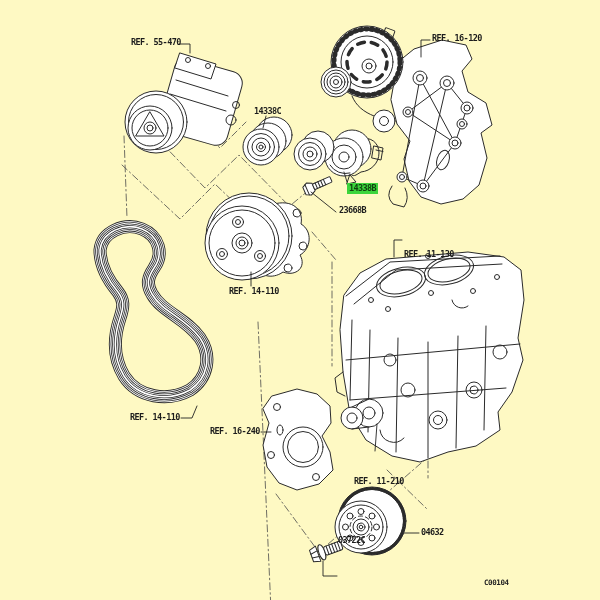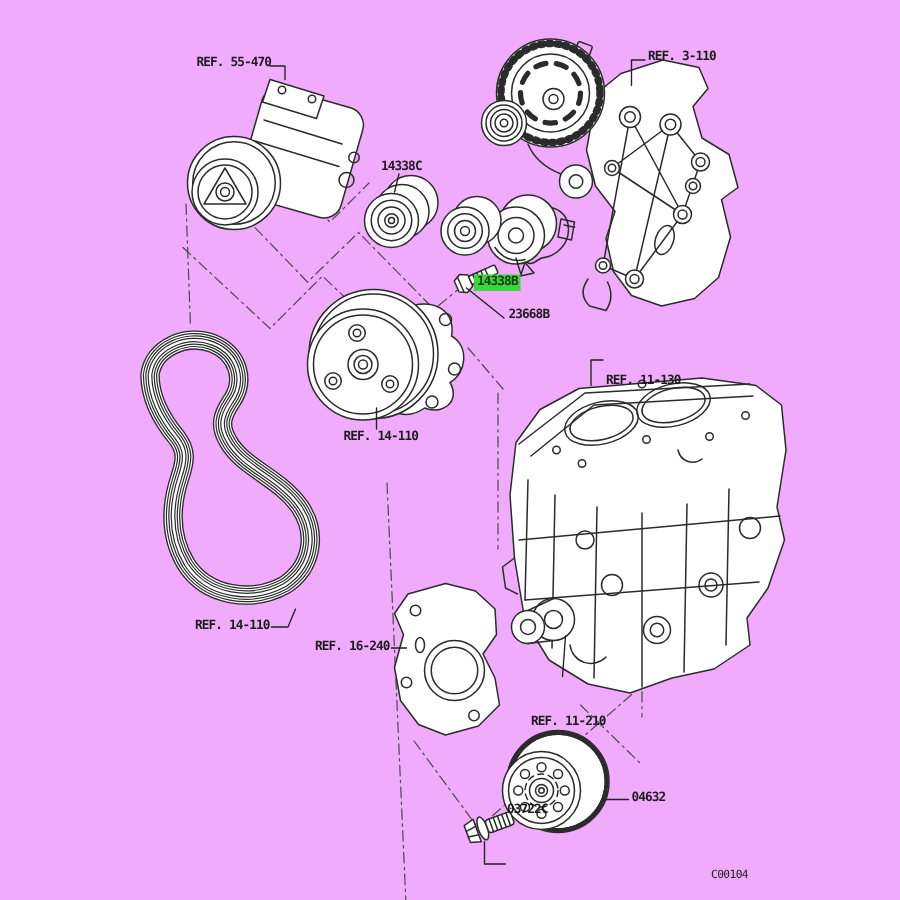--- a/index.html
+++ b/index.html
@@ -1,23 +1,23 @@
 <!DOCTYPE html>
 <html><head>
 <meta charset="utf-8">
 <style>
   html,body{margin:0;padding:0;background:#fff;}
-  .stage{position:relative;width:600px;height:600px;background:#f0abfc;overflow:hidden;
+  .stage{position:relative;width:600px;height:600px;background:#fef9c3;overflow:hidden;
          font-family:"DejaVu Sans Mono","Liberation Mono",monospace;}
   .stage svg{position:absolute;left:0;top:0;}
   .lbl{position:absolute;font-size:8.5px;font-weight:bold;color:#1c1c1c;
        letter-spacing:-0.6px;white-space:nowrap;line-height:9px;}
   .lbl.hl{padding:1px 2px;color:#11400f;background:#3cd53c;}
-  .figcode{position:absolute;font-size:7.5px;font-weight:normal;color:#222;
-       letter-spacing:-0.4px;white-space:nowrap;}
+  .figcode{position:absolute;font-size:7.5px;font-weight:bold;color:#222;
+       letter-spacing:-0.4px;white-space:nowrap;margin-left:10px;}
 </style>
 </head>
 <body>
 
 <div class="stage">
 
 <svg width="600" height="600" viewBox="0 0 600 600">
 <g stroke="#2b2b2b" fill="none" stroke-width="1" stroke-linecap="round" stroke-linejoin="round">
 
   <g stroke="#4a4a4a" stroke-width="0.8" stroke-dasharray="7 3 1.5 3">
@@ -248,22 +248,22 @@
     <path d="M261,432 L271,432"></path>
     <path d="M375,451 L377,424"></path>
     <path d="M419,533 L404,533"></path>
     <path d="M337,576 L323,576 L323,561"></path>
   </g>
 </g>
 </svg>
 
 <div class="lbl" style="left:131px;top:38px">REF. 55-470</div>
 <div class="lbl" style="left:254px;top:107px">14338C</div>
-<div class="lbl" style="left:432px;top:34px">REF. 3-110</div>
-<div class="lbl hl" style="left: 316px; top: 183px; background: rgb(60, 213, 60);">14338B</div>
+<div class="lbl" style="left:432px;top:34px">REF. 16-120</div>
+<div class="lbl hl" style="left: 347px; top: 183px; background: rgb(60, 213, 60);">14338B</div>
 <div class="lbl" style="left:339px;top:206px">23668B</div>
 <div class="lbl" style="left:404px;top:250px">REF. 11-130</div>
 <div class="lbl" style="left:229px;top:287px">REF. 14-110</div>
 <div class="lbl" style="left:130px;top:413px">REF. 14-110</div>
 <div class="lbl" style="left:210px;top:427px">REF. 16-240</div>
 <div class="lbl" style="left:354px;top:477px">REF. 11-210</div>
 <div class="lbl" style="left:421px;top:528px">04632</div>
 <div class="lbl" style="left:338px;top:536px">03722C</div>
 <div class="figcode" style="left:474px;top:578px">C00104</div>
 

